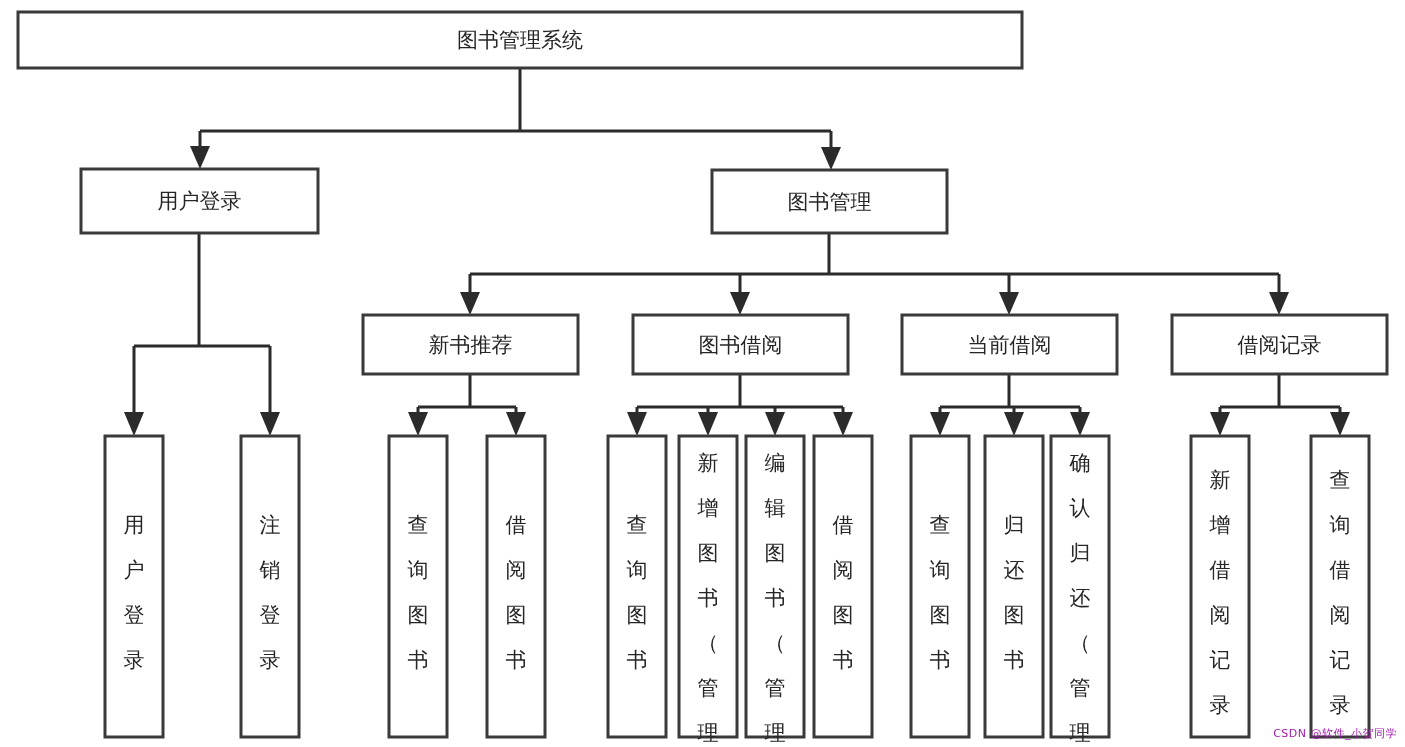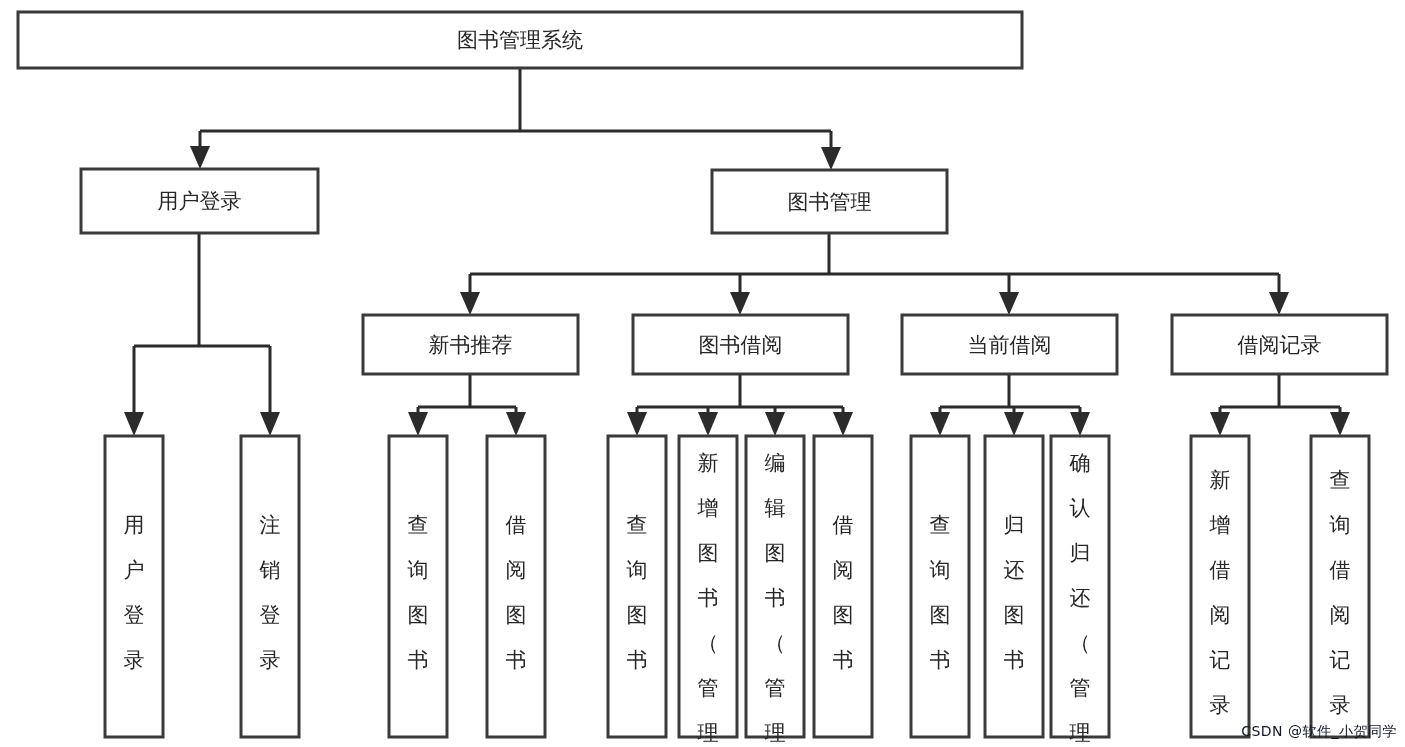--- a/index.html
+++ b/index.html
@@ -44,22 +44,22 @@
   }
   .arrowhead {
     fill: #2b2b2b;
     stroke: none;
   }
   .watermark {
     position: absolute;
     right: 8px;
     bottom: 6px;
     font-family: "DejaVu Sans", "Liberation Sans", sans-serif;
-    font-size: 14px;
-    color: #0f172a;
+    font-size: 11px;
+    color: #a21caf;
     letter-spacing: 0.5px;
     white-space: nowrap;
     pointer-events: none;
   }
 </style>
 </head>
 <body>
 
 <svg id="diagram" viewBox="0 0 1405 747" xmlns="http://www.w3.org/2000/svg">
 

